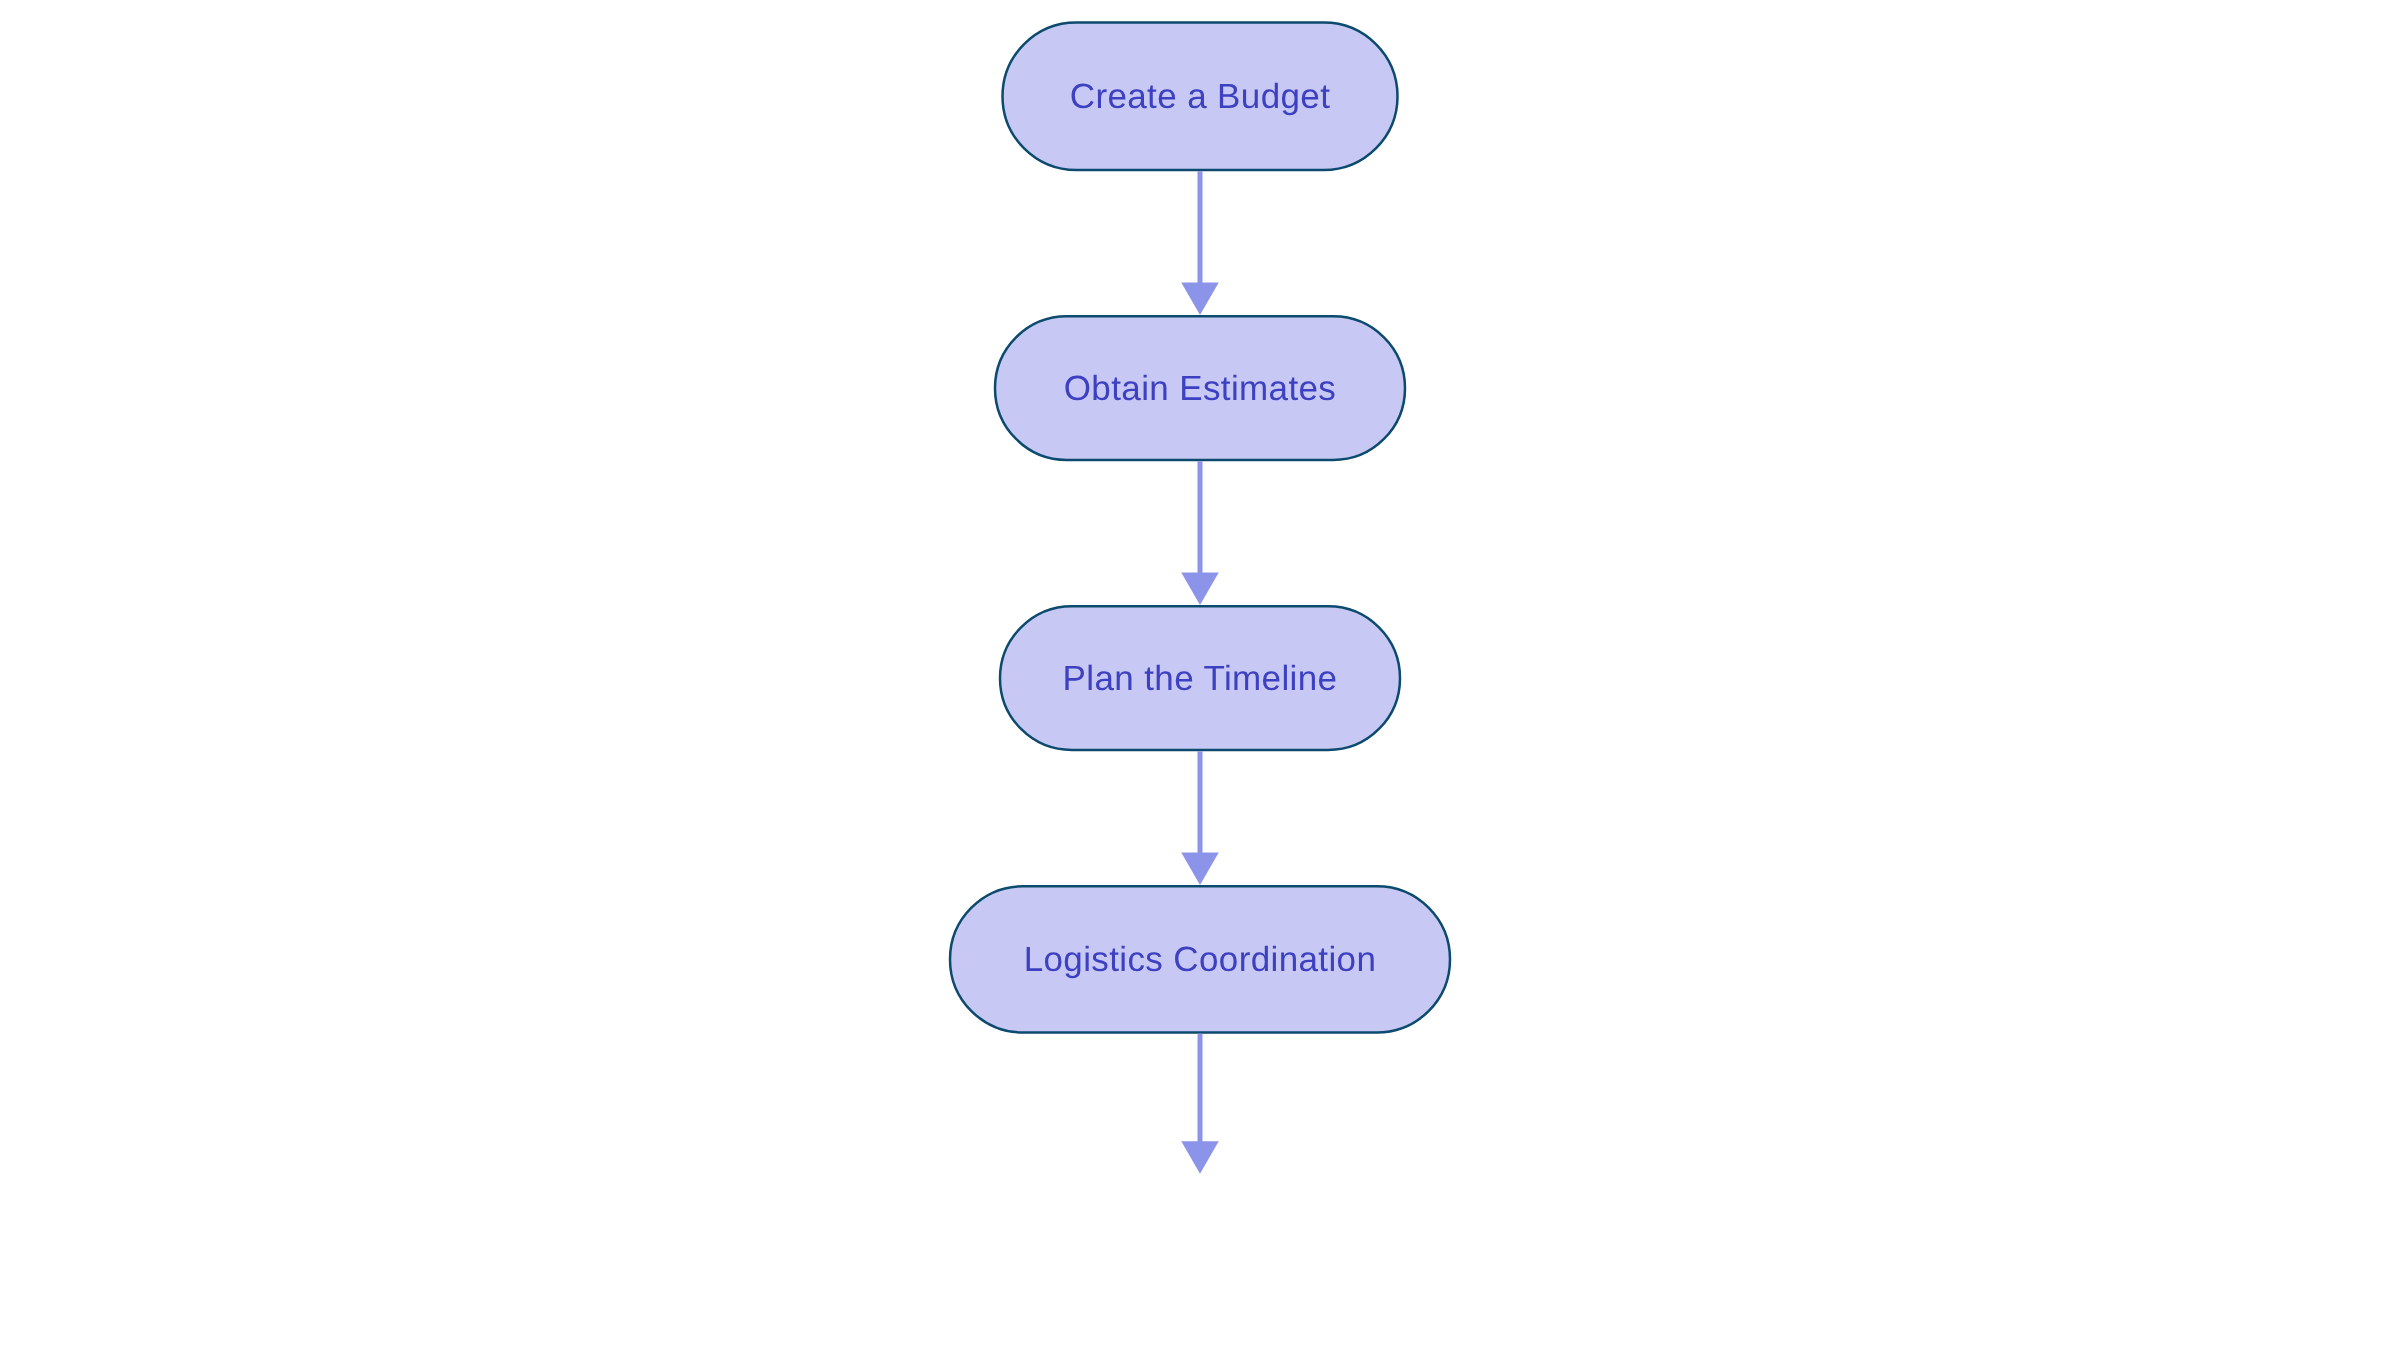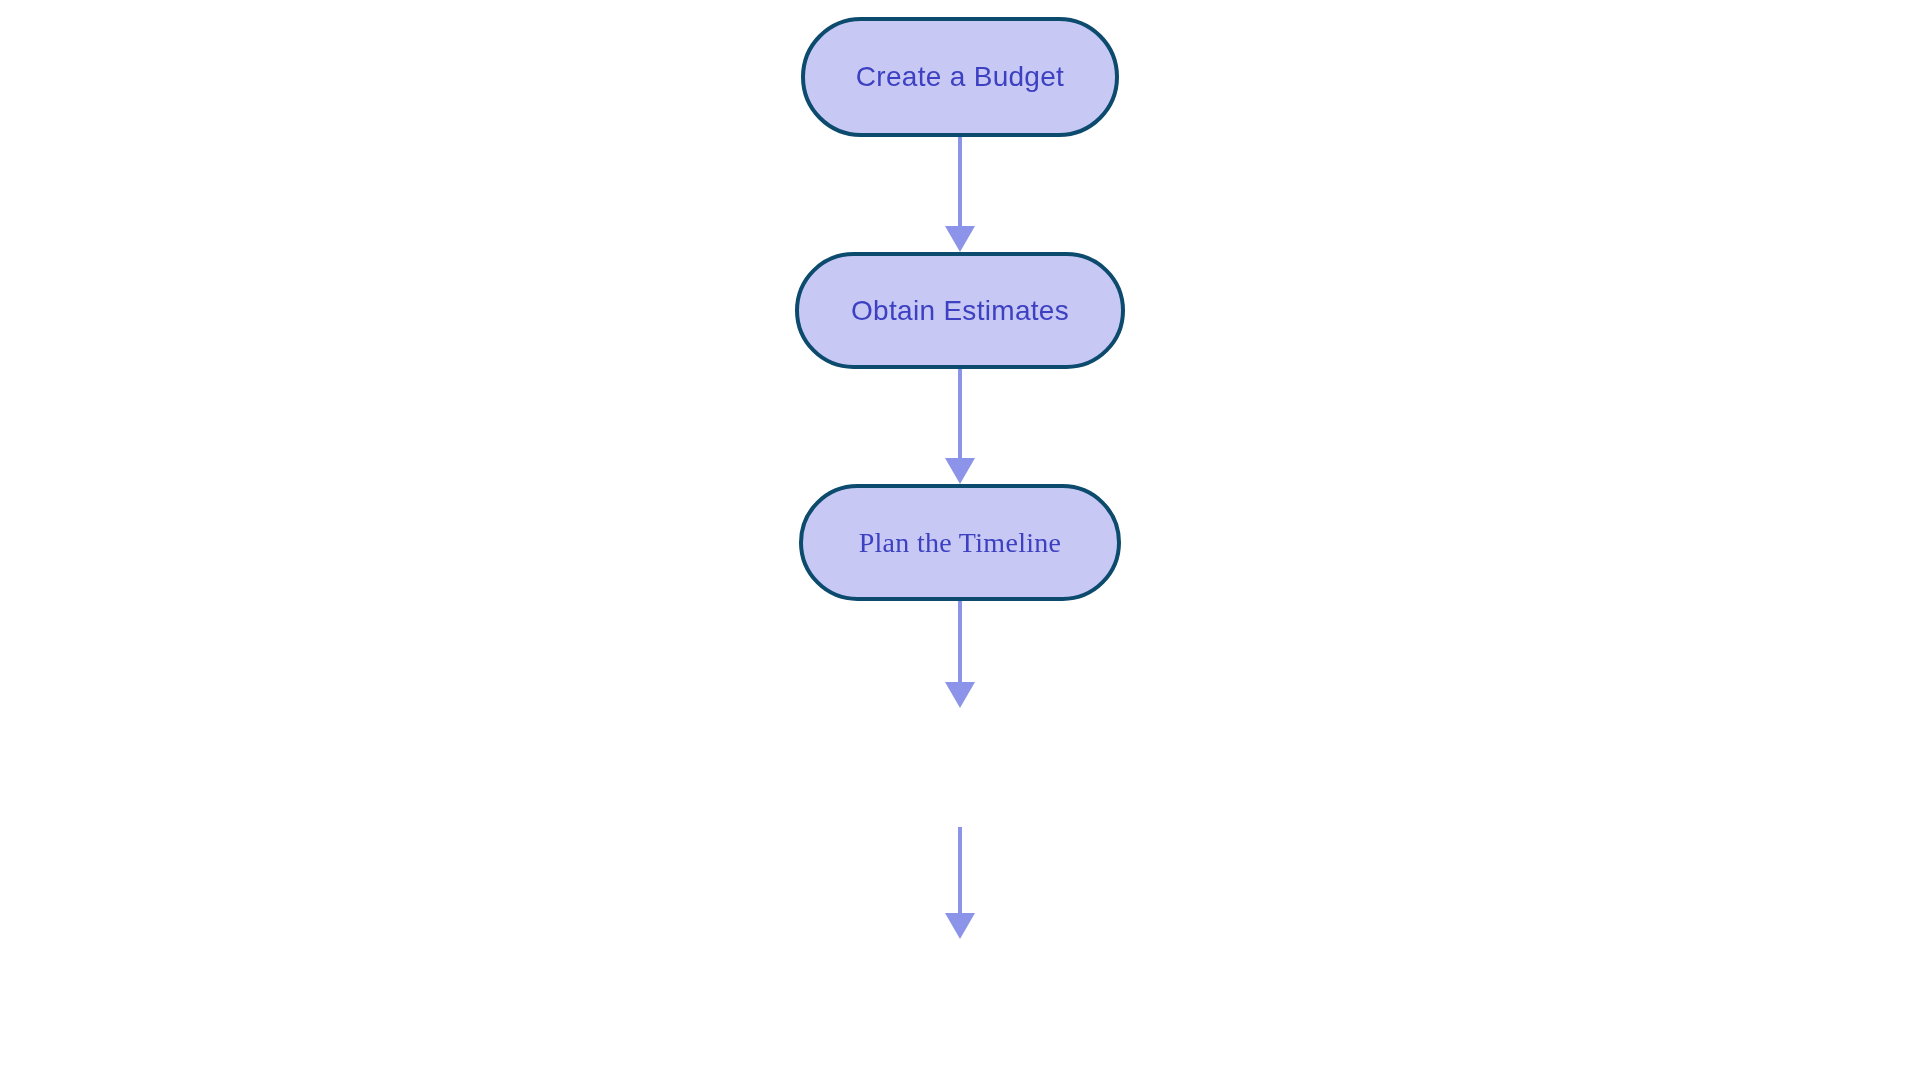--- a/index.html
+++ b/index.html
@@ -13,35 +13,35 @@
     width: 1920px;
     height: 1083px;
     background: #ffffff;
     overflow: hidden;
   }
   .node {
     position: absolute;
     left: 50%;
     transform: translateX(-50%);
     background: #c7c9f4;
-    border: 4px solid #0c4a6e;
+    border: 2px solid #0c4a6e;
     border-radius: 70px;
     display: flex;
     align-items: center;
     justify-content: center;
     box-sizing: border-box;
     color: #3c40c1;
     font-size: 28px;
     font-weight: 500;
     letter-spacing: 0.3px;
     white-space: nowrap;
   }
   .n1 { top: 17px;  width: 318px; height: 120px; }
   .n2 { top: 252px; width: 330px; height: 117px; }
-  .n3 { top: 484px; width: 322px; height: 117px; font-family: Liberation Serif, serif; }
+  .n3 { top: 484px; width: 322px; height: 117px; }
   .n4 { top: 708px; width: 402px; height: 119px; }
   .n5 { top: 939px; width: 390px; height: 119px; }
 
   .arrow {
     position: absolute;
     left: 50%;
     transform: translateX(-50%);
     width: 30px;
   }
   .a1 { top: 137px; height: 115px; }
@@ -93,20 +93,23 @@
 
   <div class="node n3">
     <span>Plan the Timeline</span>
   </div>
 
   <div class="arrow a3">
     <div class="shaft"></div>
     <div class="head"></div>
   </div>
 
+  <div class="node n4">
+    <span>Logistics Coordination</span>
+  </div>
 
   <div class="arrow a4">
     <div class="shaft"></div>
     <div class="head"></div>
   </div>
 
 
 </div>
 
 </body></html>

